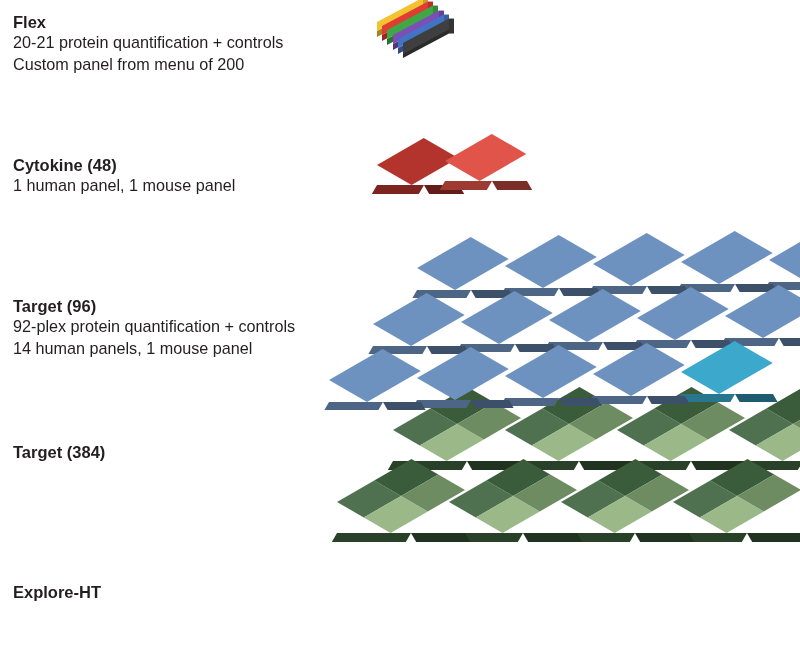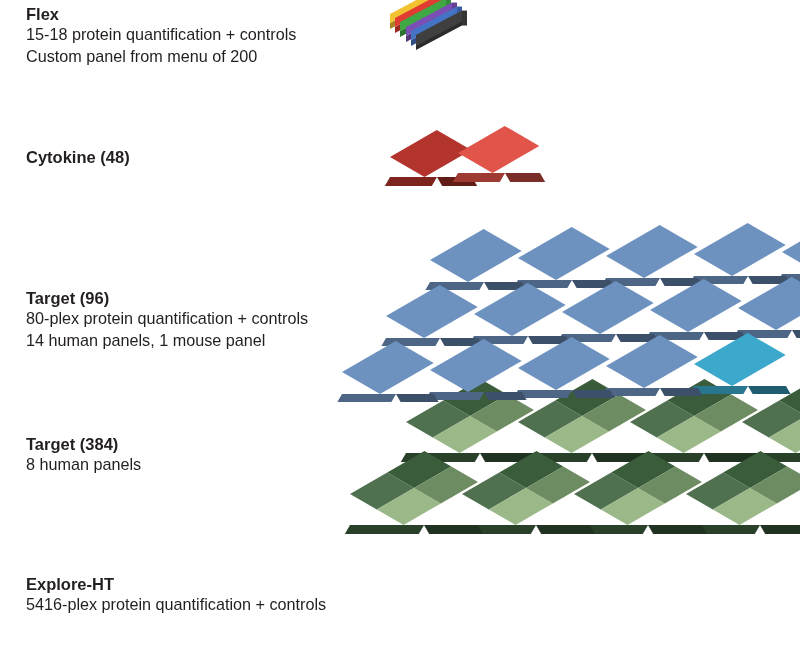--- a/index.html
+++ b/index.html
@@ -11,22 +11,23 @@
     width: 800px;
     height: 663px;
     position: relative;
     overflow: hidden;
     font-family: "Liberation Sans", sans-serif;
     color: #231f20;
   }
 
   .row {
     position: absolute;
-    left: 18px;
+    left: 5px;
     width: 676px;
+    margin-top: 8px;
   }
 
   .text-block {
     position: absolute;
     left: 8px;
     width: 348px;
   }
   .title {
     font-size: 16.5px;
     font-weight: bold;
@@ -119,21 +120,21 @@
 </style>
 </head>
 <body>
 
 <div class="row" style="top:0px;height:130px;">
   <div class="text-block" style="top:4px;">
     <div class="title">
       <span>Flex</span>
       <span class="count"></span>
     </div>
-    <div class="desc">15-18 protein quantification + controls</div>
+    <div class="desc">20-21 protein quantification + controls</div>
     <div class="desc">Custom panel from menu of 200</div>
   </div>
 
   <div class="art flex-art">
     <div class="strip-wrap" id="flex-strips">
         <div class="strip" style="left: 4px; top: 6px; z-index: 1;">
           <div class="side" style="background: rgb(242, 194, 48);"></div>
           <div class="cap" style="background: rgb(242, 194, 48);"></div>
           <div class="top" style="background: rgb(242, 194, 48);"></div>
         </div>
@@ -165,20 +166,21 @@
       </div>
   </div>
 </div>
 
 <div class="row" style="top:143px;height:100px;">
   <div class="text-block" style="top:4px;">
     <div class="title">
       <span>Cytokine</span>
       <span class="count">(48)</span>
     </div>
+    <div class="desc">1 human panel, 1 mouse panel</div>
   </div>
 
   <div class="art" style="left:362px;top:6px;width:180px;height:70px;" id="cytokine-art">
       <div class="plate" style="left: 10px; top: 8px; width: 93.96px; height: 57px;">
         <div class="edge-front" style="width: 46.7654px; height: 9px; left: 0px; top: 20px; background: rgb(125, 36, 31);"></div>
         <div class="edge-right" style="width: 34.641px; height: 9px; left: 46.7654px; top: 20px; background: rgb(98, 29, 24);"></div>
         <div class="face" style="width: 54px; height: 40px; background: rgb(178, 52, 44);"></div>
       </div>
       <div class="plate" style="left: 78px; top: 4px; width: 93.96px; height: 57px;">
         <div class="edge-front" style="width: 46.7654px; height: 9px; left: 0px; top: 20px; background: rgb(157, 59, 51);"></div>
@@ -187,21 +189,21 @@
       </div>
     </div>
 </div>
 
 <div class="row" style="top:250px;height:165px;">
   <div class="text-block" style="top:38px;">
     <div class="title">
       <span>Target</span>
       <span class="count">(96)</span>
     </div>
-    <div class="desc">80-plex protein quantification + controls</div>
+    <div class="desc">92-plex protein quantification + controls</div>
     <div class="desc">14 human panels, 1 mouse panel</div>
   </div>
 
   <div class="art" style="left:352px;top:0px;width:448px;height:160px;" id="target-art">
       <div class="plate" style="left: 60px; top: 10px; width: 107.88px; height: 60.8px; z-index: 105;">
         <div class="edge-front" style="width: 53.6936px; height: 8px; left: 0px; top: 22px; background: rgb(77, 102, 134);"></div>
         <div class="edge-right" style="width: 38.1051px; height: 8px; left: 53.6936px; top: 22px; background: rgb(61, 80, 106);"></div>
         <div class="face" style="width: 62px; height: 44px; background: rgb(110, 146, 192);"></div>
       </div>
       <div class="plate" style="left: 148px; top: 8px; width: 107.88px; height: 60.8px; z-index: 104;">
@@ -275,21 +277,20 @@
       </div>
     </div>
 </div>
 
 <div class="row" style="top:420px;height:145px;">
   <div class="text-block" style="top:14px;">
     <div class="title">
       <span>Target</span>
       <span class="count">(384)</span>
     </div>
-    <div class="desc">8 human panels</div>
   </div>
 
   <div class="art" style="left:352px;top:0px;width:448px;height:140px;" id="explore-art">
       <div class="plate" style="left: 36px; top: 2px; width: 149.64px; height: 83.4px; z-index: 104;">
         <div class="edge-front" style="width: 74.4782px; height: 9px; left: 0px; top: 31px; background: rgb(41, 64, 41);"></div>
         <div class="edge-right" style="width: 53.6936px; height: 9px; left: 74.4782px; top: 31px; background: rgb(32, 51, 32);"></div>
         <div class="face" style="width: 86px; height: 62px; background: none;">
           <div class="quad q00" style="background: rgb(79, 113, 80);"></div>
           <div class="quad q10" style="background: rgb(59, 92, 59);"></div>
           <div class="quad q01" style="background: rgb(155, 184, 137);"></div>
@@ -368,16 +369,15 @@
       </div>
     </div>
 </div>
 
 <div class="row" style="top:570px;height:90px;">
   <div class="text-block" style="top:4px;">
     <div class="title">
       <span>Explore-HT</span>
       <span class="count"></span>
     </div>
-    <div class="desc">5416-plex protein quantification + controls</div>
   </div>
 
 </div>
 
 </body></html>

